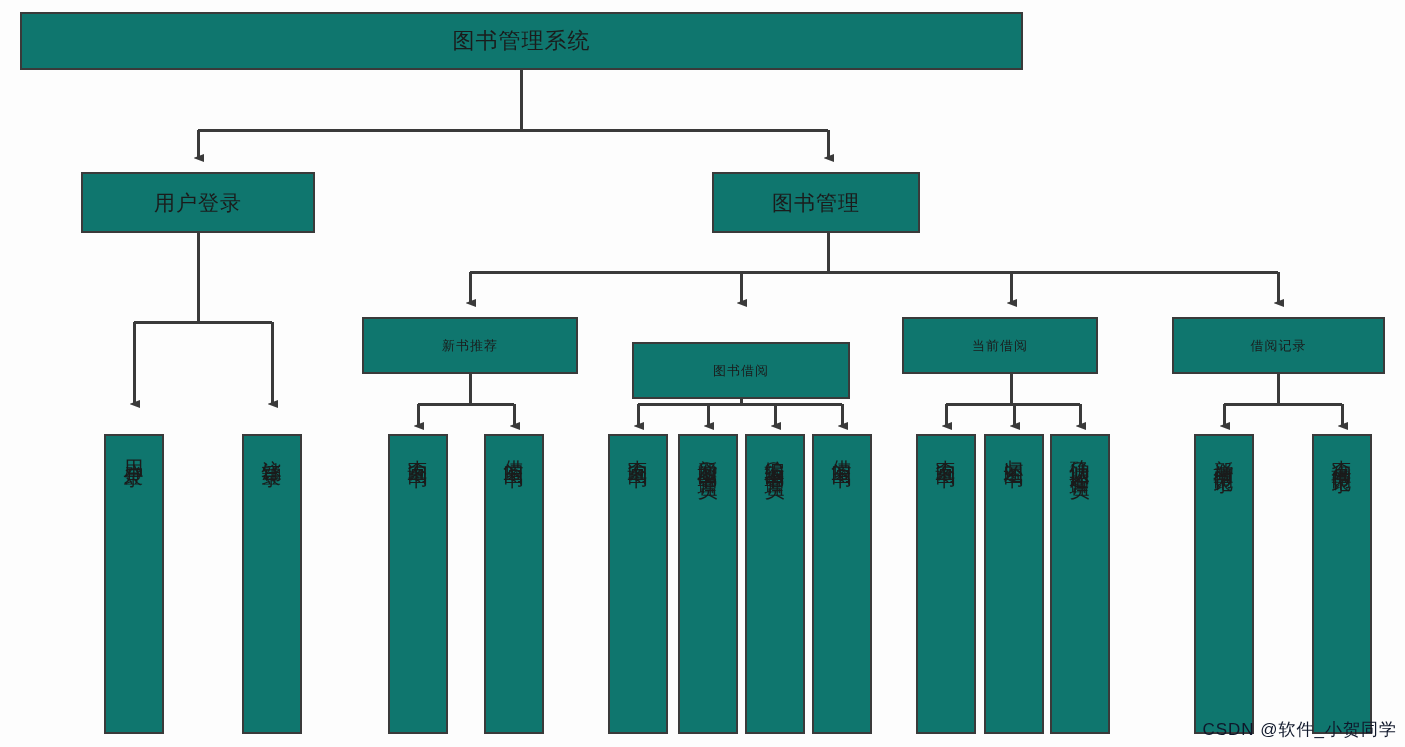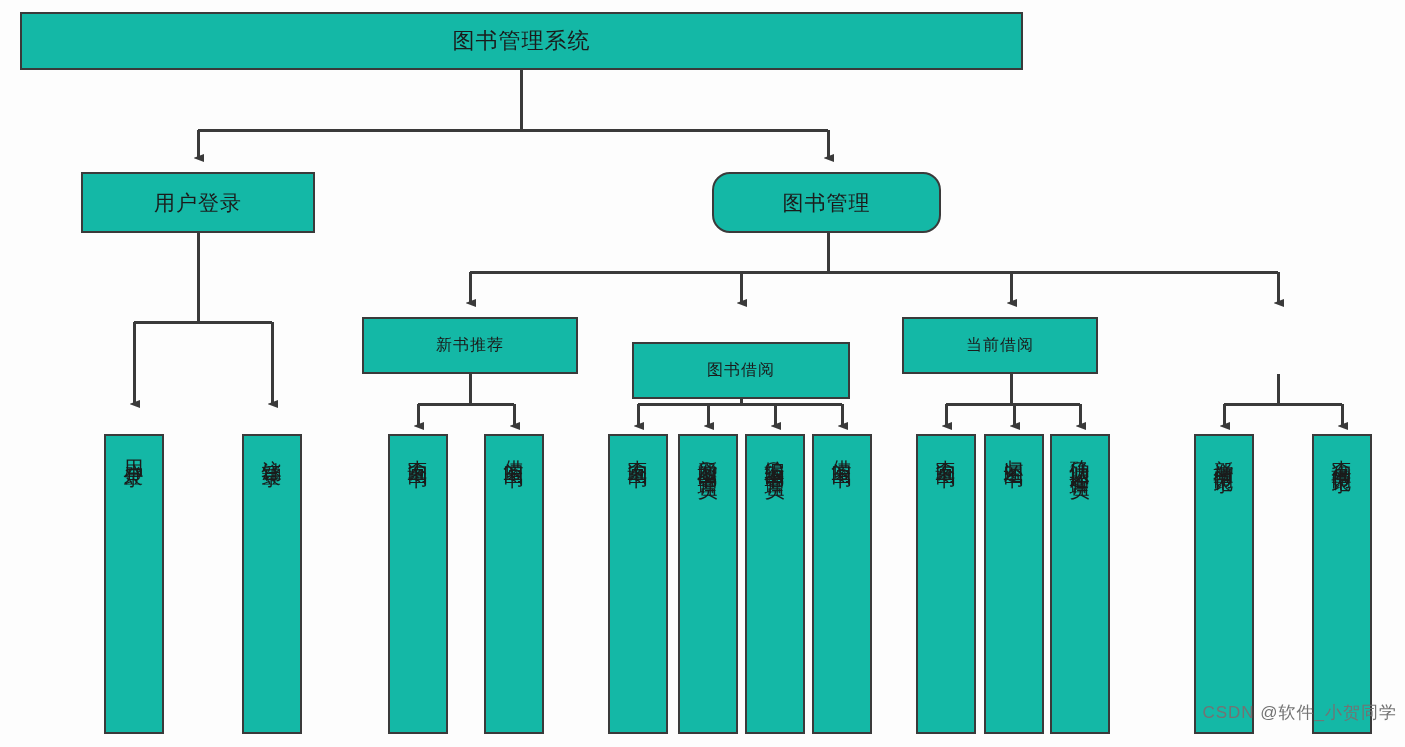--- a/index.html
+++ b/index.html
@@ -22,36 +22,36 @@
     position: absolute;
     left: 0;
     top: 0;
     width: 1405px;
     height: 747px;
     pointer-events: none;
   }
   .node {
     position: absolute;
     box-sizing: border-box;
-    background: #14b8a6;
+    background: #0f766e;
     border: 2px solid #3a3a3a;
     display: flex;
     align-items: center;
     justify-content: center;
     color: #1b1b1b;
     z-index: 2;
   }
   .node.level-0 {
     font-size: 22px;
   }
   .node.level-1 {
     font-size: 21px;
   }
   .node.level-2 {
-    font-size: 16px;
+    font-size: 13px;
   }
   .node.leaf {
     font-size: 20px;
     padding: 8px 2px;
     align-items: flex-start;
     justify-content: center;
   }
   .vlabel {
     writing-mode: vertical-rl;
     text-orientation: upright;
@@ -59,23 +59,23 @@
     line-height: 1;
     white-space: nowrap;
   }
   .hlabel {
     white-space: nowrap;
     letter-spacing: 1px;
   }
   #watermark {
     position: absolute;
     right: 8px;
-    bottom: 23px;
+    bottom: 6px;
     font-size: 17px;
-    color: #737373;
+    color: #0f172a;
     letter-spacing: 1px;
     z-index: 5;
     white-space: nowrap;
   }
 </style>
 </head>
 <body>
 
 <div id="canvas">
 
@@ -131,36 +131,39 @@
   </svg>
 
   <div class="node level-0" style="left:20px; top:12px; width:1003px; height:58px;">
     <span class="hlabel">图书管理系统</span>
   </div>
 
   <div class="node level-1" style="left:81px; top:172px; width:234px; height:61px;">
     <span class="hlabel">用户登录</span>
   </div>
 
-  <div class="node level-1" style="left:712px; top:172px; width:229px; height:61px;border-radius:18px;">
+  <div class="node level-1" style="left:712px; top:172px; width:208px; height:61px;">
     <span class="hlabel">图书管理</span>
   </div>
 
   <div class="node level-2" style="left:362px; top:317px; width:216px; height:57px;">
     <span class="hlabel">新书推荐</span>
   </div>
 
   <div class="node level-2" style="left:632px; top:317px; width:218px; height:57px;margin-top:25px;">
     <span class="hlabel">图书借阅</span>
   </div>
 
   <div class="node level-2" style="left:902px; top:317px; width:196px; height:57px;">
     <span class="hlabel">当前借阅</span>
   </div>
 
+  <div class="node level-2" style="left:1172px; top:317px; width:213px; height:57px;">
+    <span class="hlabel">借阅记录</span>
+  </div>
 
   <div class="node leaf" style="left:104px; top:434px; width:60px; height:300px;">
     <span class="vlabel">用户登录</span>
   </div>
 
   <div class="node leaf" style="left:242px; top:434px; width:60px; height:300px;">
     <span class="vlabel">注销登录</span>
   </div>
 
   <div class="node leaf" style="left:388px; top:434px; width:60px; height:300px;">

